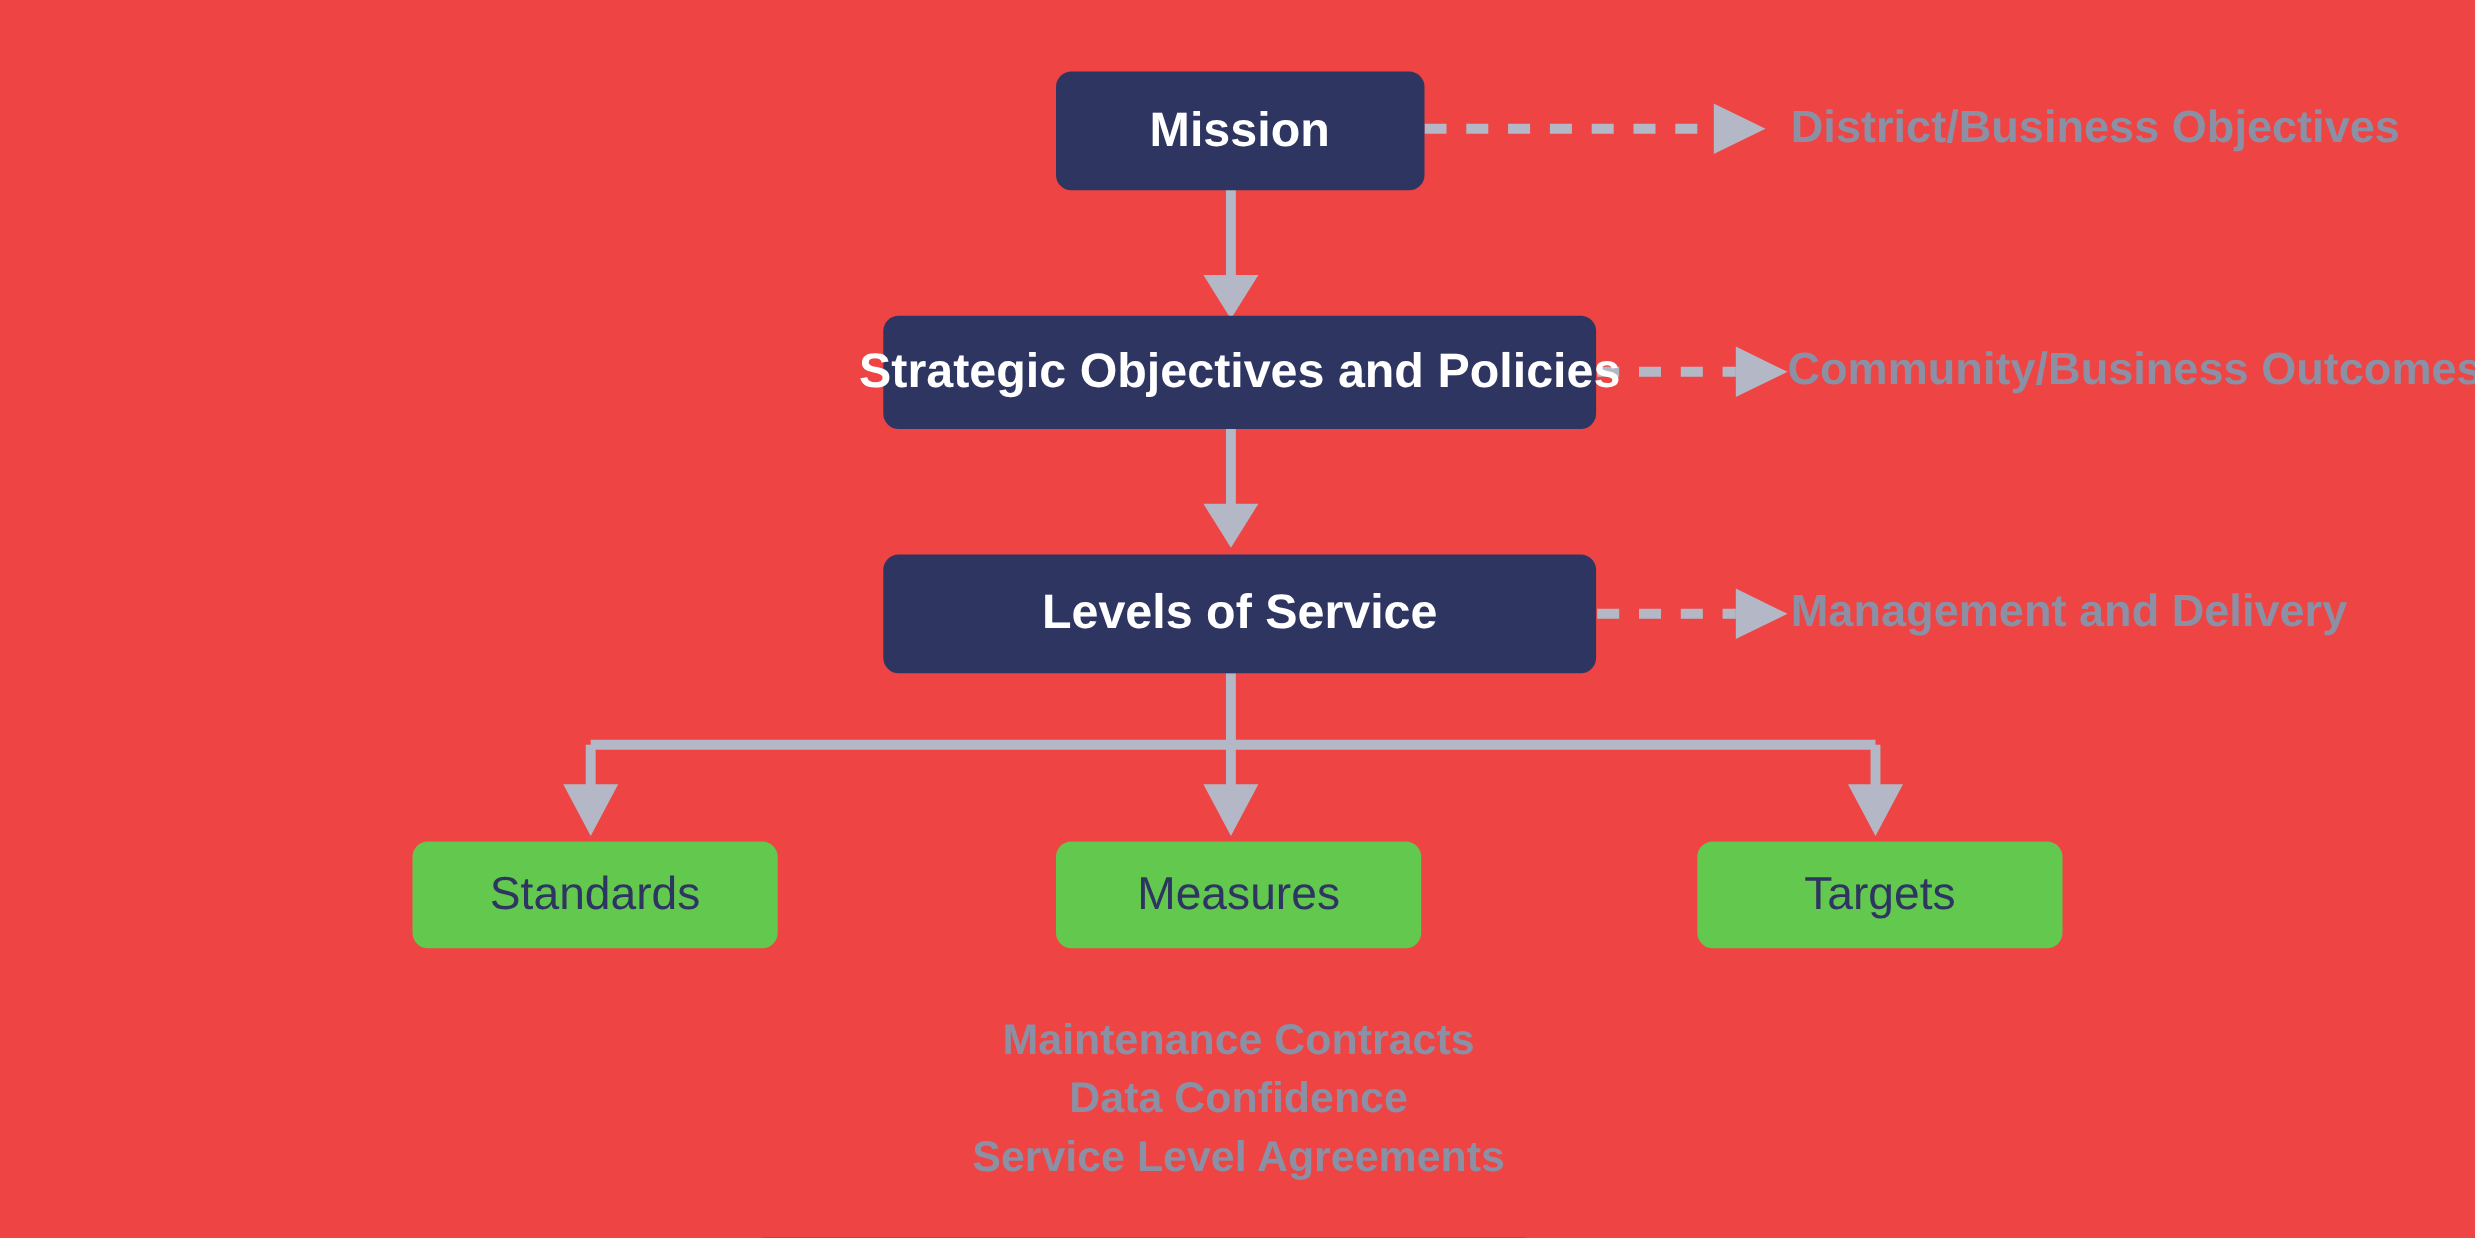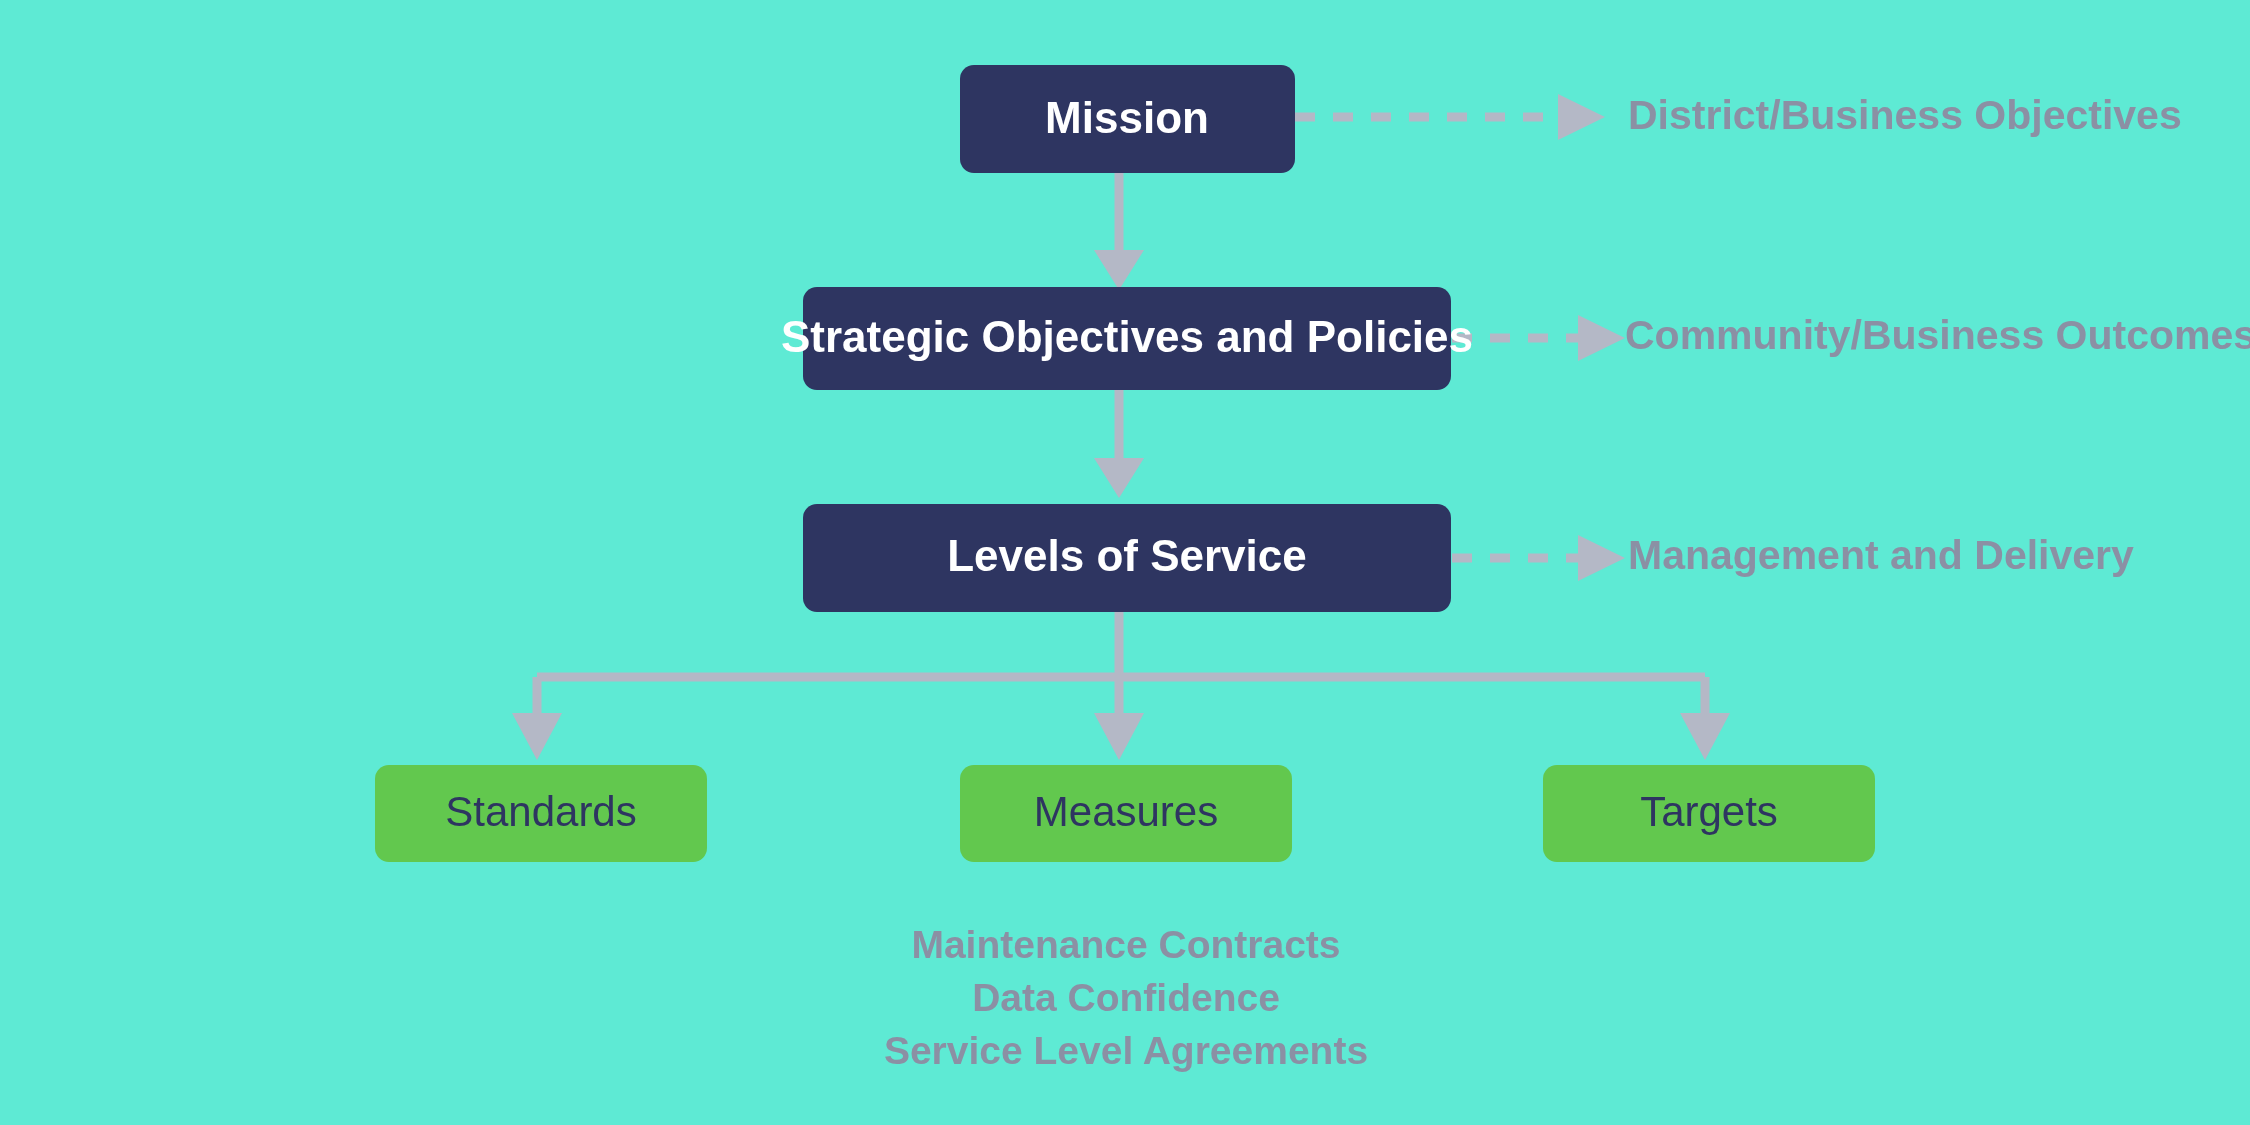--- a/index.html
+++ b/index.html
@@ -4,21 +4,21 @@
 <style>
   html, body {
     margin: 0;
     padding: 0;
     background: #4a6b4d;
   }
   #stage {
     position: relative;
     width: 2250px;
     height: 1125px;
-    background: #5eead4;
+    background: #ef4444;
     overflow: hidden;
     font-family: "Liberation Sans", sans-serif;
   }
   #diagram-svg {
     position: absolute;
     inset: 0;
     width: 2250px;
     height: 1125px;
     display: block;
   }

